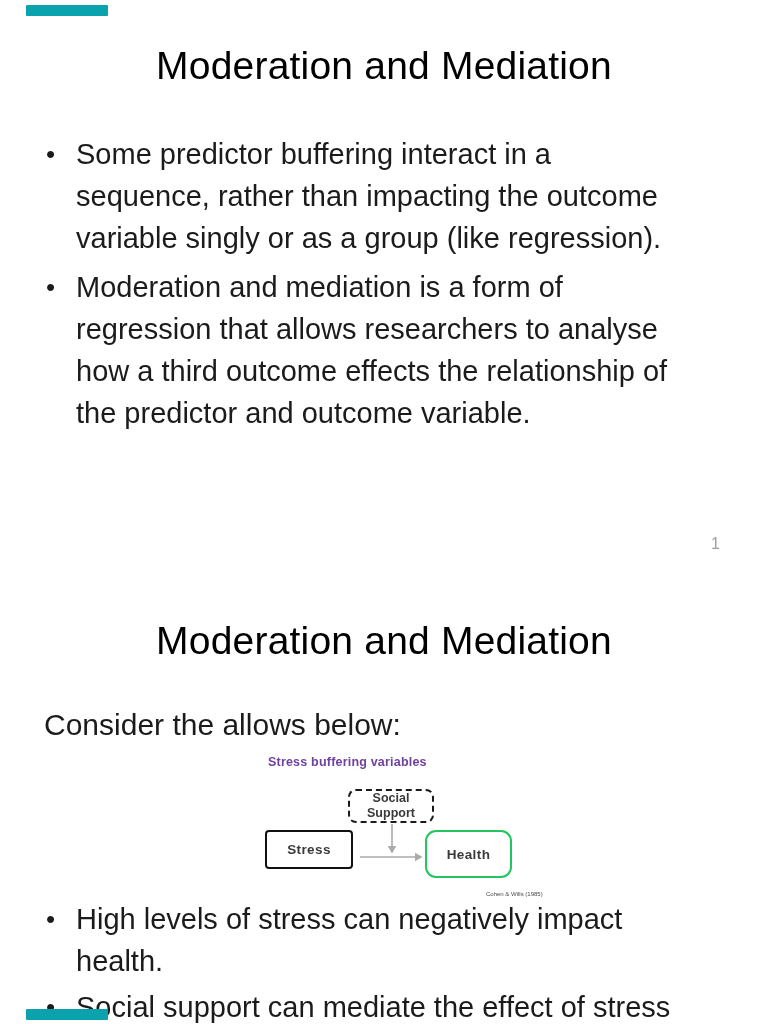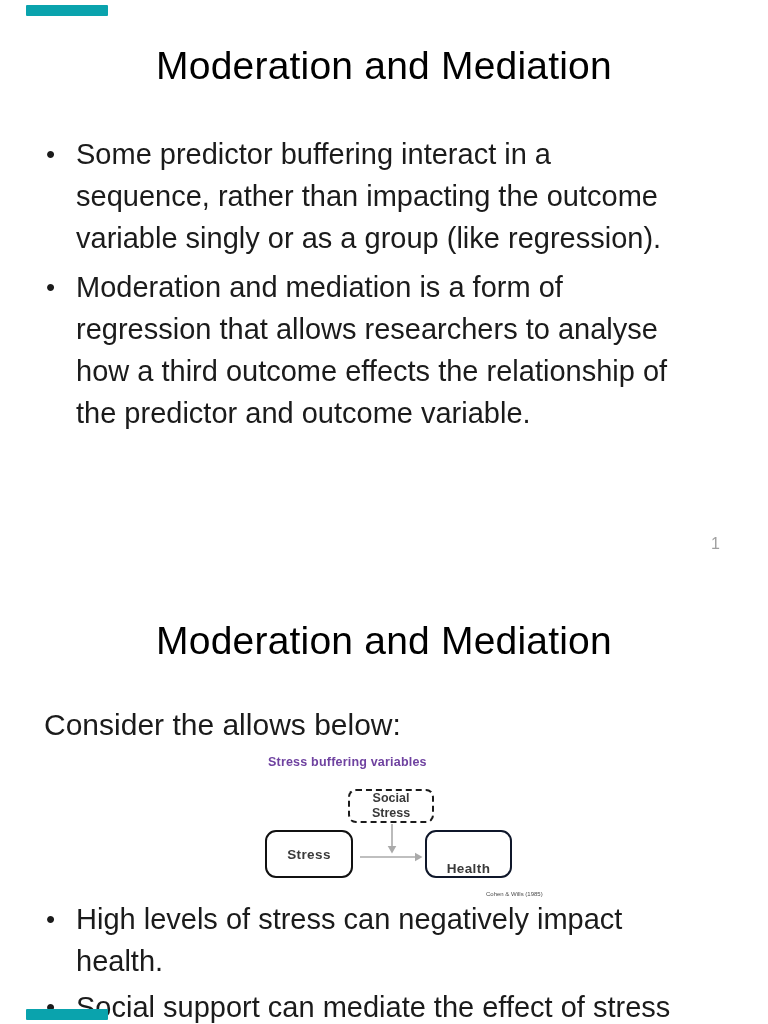--- a/index.html
+++ b/index.html
@@ -52,28 +52,28 @@
     display:flex;align-items:center;justify-content:center;text-align:center;
     background:#ffffff;color:#3a3a3a;font-weight:bold;
   }
   .dg-box .boxtext{white-space:pre-line;}
   .box-mediator{
     left:118px;top:37px;width:86px;height:34px;
     border:2px dashed #1b1b1b;border-radius:8px;
     font-size:12.5px;line-height:15px;
   }
   .box-predictor{
-    left:35px;top:78px;width:88px;height:48px;
-    border:2.5px solid #111111;border-radius:11px;
+    left:35px;top:78px;width:88px;height:39px;
+    border:2.5px solid #111111;border-radius:4px;
     font-size:13.5px;letter-spacing:0.4px;
   }
   .box-outcome{
     left:195px;top:78px;width:87px;height:48px;
-    border:2px solid #0f172a;border-radius:11px;
-    font-size:13.5px;letter-spacing:0.4px;align-items:flex-end;
+    border:2px solid #22c55e;border-radius:11px;
+    font-size:13.5px;letter-spacing:0.4px;
   }
   .dg-arrows{position:absolute;left:0;top:0;width:330px;height:152px;}
   .dg-citation{
     position:absolute;left:256px;top:139px;
     font-size:6px;color:#4a4a4a;
   }
   
   .ph-bar{
     position:absolute;left:26px;width:82px;height:11px;
     background:#0aa3ad;border-radius:1px;z-index:5;
@@ -122,21 +122,21 @@
 
         <line x1="162" y1="72" x2="162" y2="95" stroke="#aaaaaa" stroke-width="1.6"></line>
         <polygon points="157.7,94 166.3,94 162,101.5" fill="#aaaaaa"></polygon>
 
         <line x1="130" y1="105" x2="185" y2="105" stroke="#aaaaaa" stroke-width="1.6"></line>
         <polygon points="185,100.7 185,109.3 192.5,105" fill="#aaaaaa"></polygon>
       </svg>
 
       <div class="dg-box box-mediator">
         <span class="boxtext">Social
-Stress</span>
+Support</span>
       </div>
       <div class="dg-box box-predictor">
         <span class="boxtext">Stress</span>
       </div>
       <div class="dg-box box-outcome">
         <span class="boxtext">Health</span>
       </div>
 
       <div class="dg-citation">Cohen &amp; Wills (1985)</div>
     </div>

